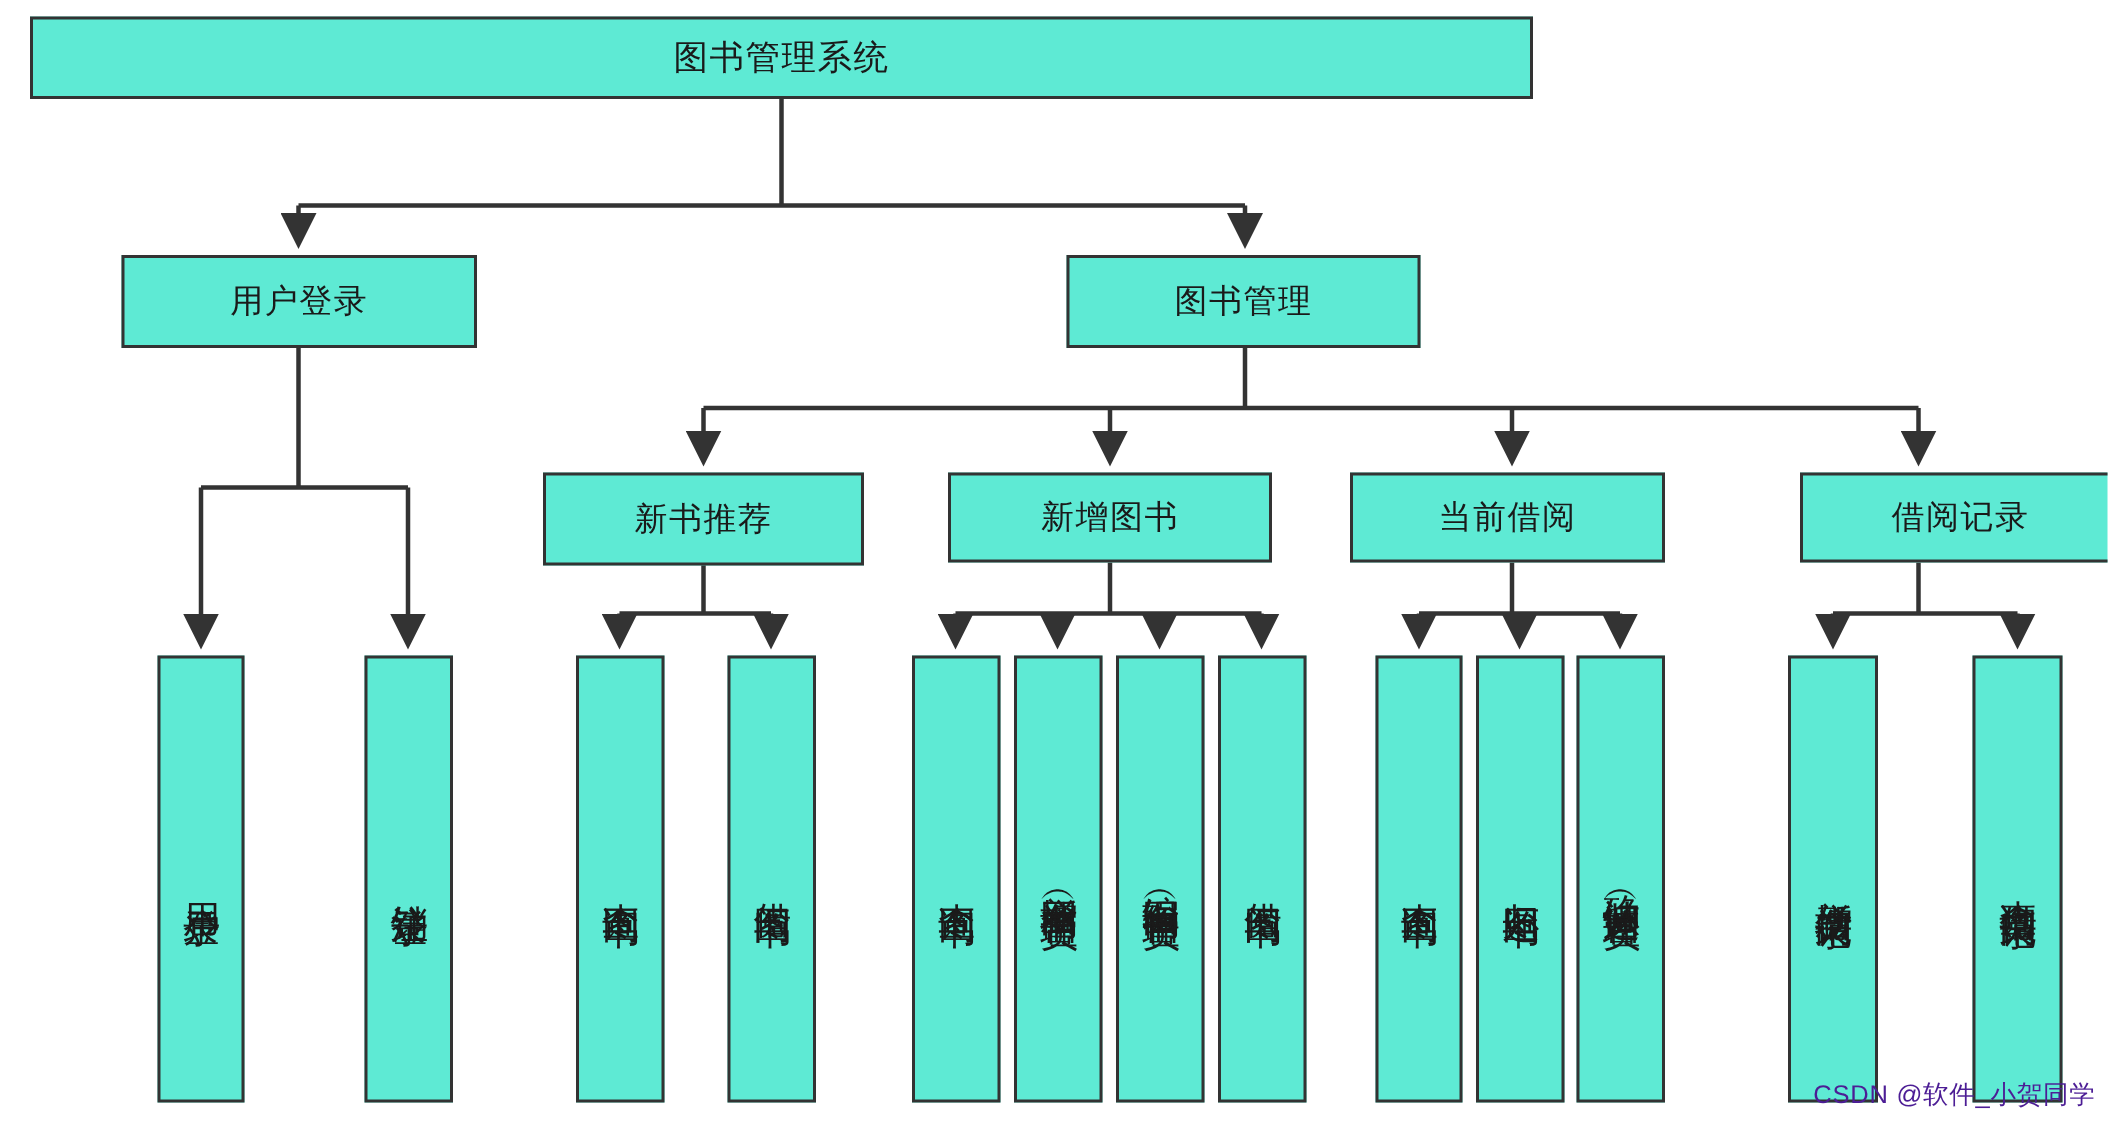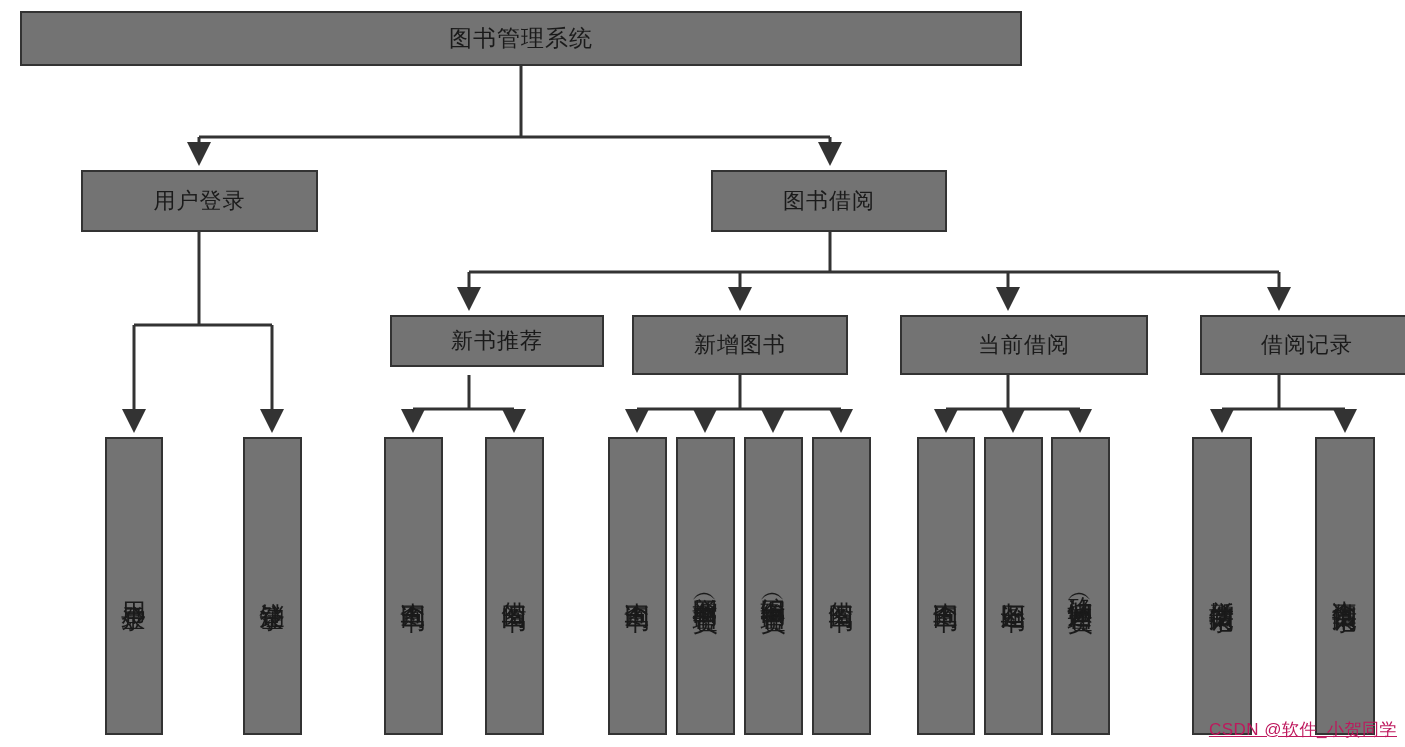--- a/index.html
+++ b/index.html
@@ -7,21 +7,21 @@
     font-family:"Liberation Sans","DejaVu Sans",sans-serif;
     width:1405px;height:747px;position:relative;overflow:hidden;
     color:#1a1a1a;
   }
   #canvas{position:absolute;left:0;top:0;width:1405px;height:747px;}
   svg.edges{position:absolute;left:0;top:0;width:1405px;height:747px;pointer-events:none;}
 
   .node{
     position:absolute;
     box-sizing:border-box;
-    background:#737373;
+    background:#5eead4;
     border:2.5px solid #333333;
     display:flex;align-items:center;justify-content:center;
     text-align:center;
     z-index:2;
   }
   .node.h{
     font-size:22px;
     letter-spacing:1px;
   }
   .node.root{font-size:23px;}
@@ -32,25 +32,24 @@
     font-size:25px;
     line-height:1.12;
     letter-spacing:2px;
     padding:6px 0;
     align-items:center;justify-content:center;
   }
   .watermark{
     position:absolute;
     right:8px;bottom:6px;
     font-size:17px;
-    color:#be185d;
+    color:#4c1d95;
     letter-spacing:0.5px;
     z-index:5;
     white-space:nowrap;
-    text-decoration:underline;
   }
 </style>
 </head>
 <body>
 
 <div id="canvas">
 
   <svg class="edges" viewBox="0 0 1405 747" xmlns="http://www.w3.org/2000/svg">
     <defs>
       <marker id="arrow" viewBox="0 0 12 12" refX="10" refY="6" markerWidth="8" markerHeight="8" orient="auto-start-reverse">
@@ -97,25 +96,25 @@
       <path d="M 1279 375 L 1279 409"></path>
       <path d="M 1222 409 L 1345 409"></path>
       <path d="M 1222 409 L 1222 429" marker-end="url(#arrow)"></path>
       <path d="M 1345 409 L 1345 429" marker-end="url(#arrow)"></path>
     </g>
   </svg>
 
   <div class="node h root" style="left:20px;top:11px;width:1002px;height:55px;">图书管理系统</div>
 
   <div class="node h" style="left:81px;top:170px;width:237px;height:62px;">用户登录</div>
-  <div class="node h" style="left:711px;top:170px;width:236px;height:62px;">图书借阅</div>
+  <div class="node h" style="left:711px;top:170px;width:236px;height:62px;">图书管理</div>
 
-  <div class="node h" style="left:362px;top:315px;width:214px;height:52px;margin-left:28px;">新书推荐</div>
+  <div class="node h" style="left:362px;top:315px;width:214px;height:62px;">新书推荐</div>
   <div class="node h" style="left:632px;top:315px;width:216px;height:60px;">新增图书</div>
-  <div class="node h" style="left:900px;top:315px;width:248px;height:60px;">当前借阅</div>
+  <div class="node h" style="left:900px;top:315px;width:210px;height:60px;">当前借阅</div>
   <div class="node h" style="left:1172px;top:315px;width:214px;height:60px;margin-left:28px;">借阅记录</div>
 
   <div class="node v" style="left:105px;top:437px;width:58px;height:298px;">用户登录</div>
   <div class="node v" style="left:243px;top:437px;width:59px;height:298px;">注销登录</div>
 
   <div class="node v" style="left:384px;top:437px;width:59px;height:298px;">查询图书</div>
   <div class="node v" style="left:485px;top:437px;width:59px;height:298px;">借阅图书</div>
 
   <div class="node v" style="left:608px;top:437px;width:59px;height:298px;">查询图书</div>
   <div class="node v" style="left:676px;top:437px;width:59px;height:298px;">新增图书（管理员）</div>

